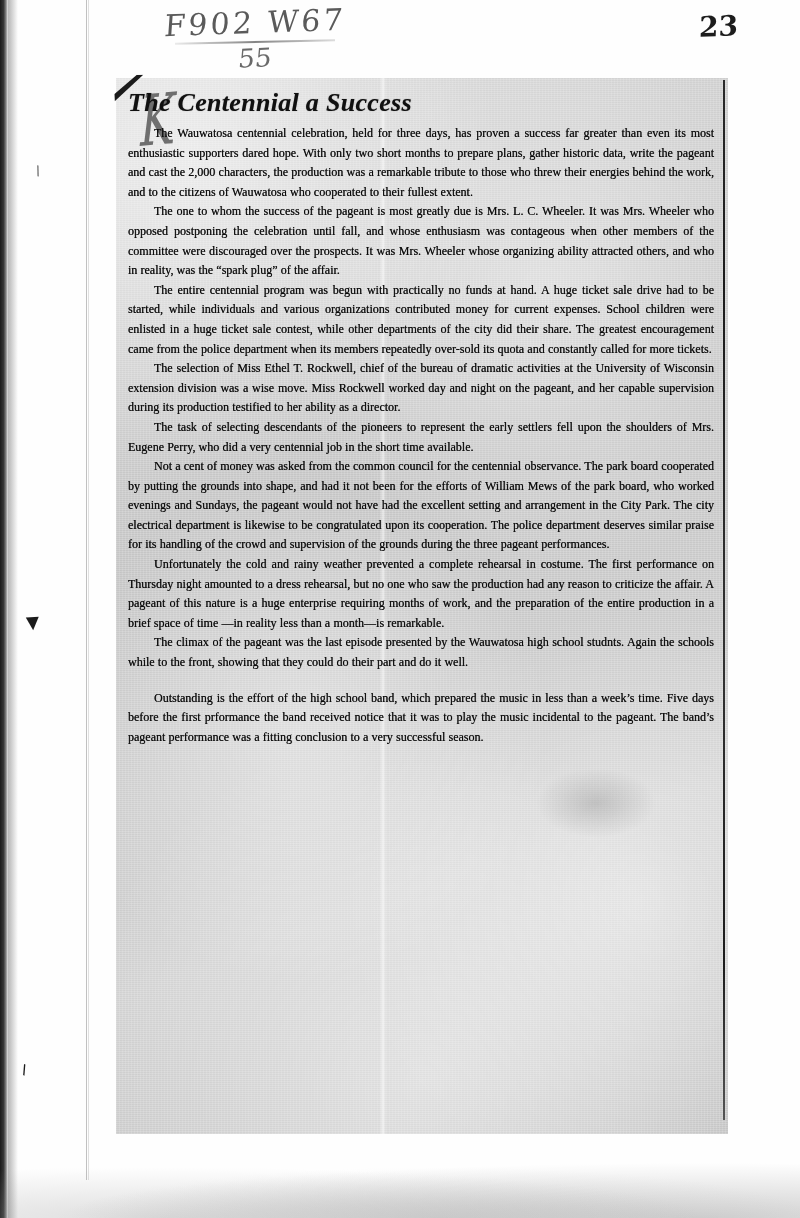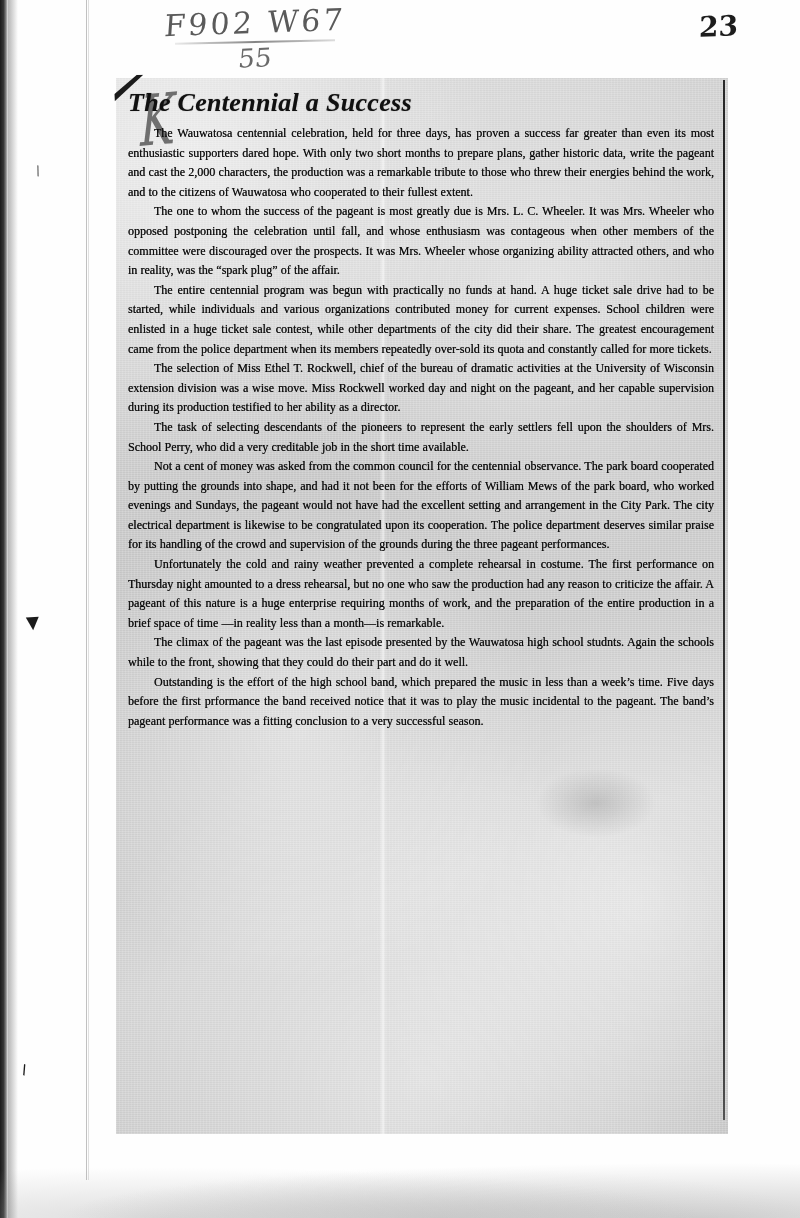--- a/index.html
+++ b/index.html
@@ -203,21 +203,21 @@
     line-height: 19.6px;
     text-align: justify;
     text-align-last: left;
     color: #0b0b0b;
     margin: 0;
     text-indent: 26px;
     hyphens: none;
     word-spacing: .2px;
     text-shadow: 0 0 .6px rgba(0,0,0,.55), .4px 0 .4px rgba(0,0,0,.25);
   }
-  .article-p:last-child { text-align-last: left; }
+  .article-p:last-child { text-align-last: left; margin-top: 16px; }
 </style>
 </head>
 <body>
 
 <div id="scan-page">
 
   <div class="scan-edge-left"></div>
   <div class="scan-edge-left-fade"></div>
   <div class="page-crease"></div>
   <div class="page-crease two"></div>
@@ -241,21 +241,21 @@
     <div id="clipping-fold"></div>
     <div id="clipping-blotch"></div>
     <div id="pencil-k-mark">K</div>
 
     <div id="article">
       <h1 id="article-headline">The Centennial a Success</h1>
       <p class="article-p">The Wauwatosa centennial celebration, held for three days, has proven a success far greater than even its most enthusiastic supporters dared hope. With only two short months to prepare plans, gather historic data, write the pageant and cast the 2,000 characters, the production was a remarkable tribute to those who threw their energies behind the work, and to the citizens of Wauwatosa who cooperated to their fullest extent.</p>
       <p class="article-p">The one to whom the success of the pageant is most greatly due is Mrs. L. C. Wheeler. It was Mrs. Wheeler who opposed postponing the celebration until fall, and whose enthusiasm was contageous when other members of the committee were discouraged over the prospects.  It was Mrs. Wheeler whose organizing ability attracted others, and who in reality, was the “spark plug” of the affair.</p>
       <p class="article-p">The entire centennial program was begun with practically no funds at hand.  A huge ticket sale drive had to be started, while individuals and various organizations contributed money for current expenses.  School children were enlisted in a huge ticket sale contest, while other departments of the city did their share. The greatest encouragement came from the police department when its members repeatedly over-sold its quota and constantly called for more tickets.</p>
       <p class="article-p">The selection of Miss Ethel T. Rockwell, chief of the bureau of dramatic activities at the University of Wisconsin extension division was a wise move. Miss Rockwell worked day and night on the pageant, and her capable supervision during its production testified to her ability as a director.</p>
-      <p class="article-p">The task of selecting descendants of the pioneers to represent the early settlers fell upon the shoulders of Mrs. School Perry, who did a very creditable job in the short time available.</p>
+      <p class="article-p">The task of selecting descendants of the pioneers to represent the early settlers fell upon the shoulders of Mrs. Eugene Perry, who did a very centennial job in the short time available.</p>
       <p class="article-p">Not a cent of money was asked from the common council for the centennial observance.  The park board cooperated by putting the grounds into shape, and had it not been for the efforts of William Mews of the park board, who worked evenings and Sundays, the pageant would not have had the excellent setting and arrangement in the City Park.  The city electrical department is likewise to be congratulated upon its cooperation.  The police department deserves similar praise for its handling of the crowd and supervision of the grounds during the three pageant performances.</p>
       <p class="article-p">Unfortunately the cold and rainy weather prevented a complete rehearsal in costume.  The first performance on Thursday night amounted to a dress rehearsal, but no one who saw the production had any reason to criticize the affair.  A pageant of this nature is a huge enterprise requiring months of work, and the preparation of the entire production in a brief space of time —in reality less than a month—is remarkable.</p>
       <p class="article-p">The climax of the pageant was the last episode presented by the Wauwatosa high school studnts.  Again the schools while to the front, showing that they could do their part and do it well.</p>
       <p class="article-p">Outstanding is the effort of the high school band, which prepared the music in less than a week’s time.  Five days before the first prformance the band received notice that it was to play the music incidental to the pageant.  The band’s pageant performance was a fitting conclusion to a very successful season.</p>
     </div>
   </div>
 
 </div>
 
 </body></html>

